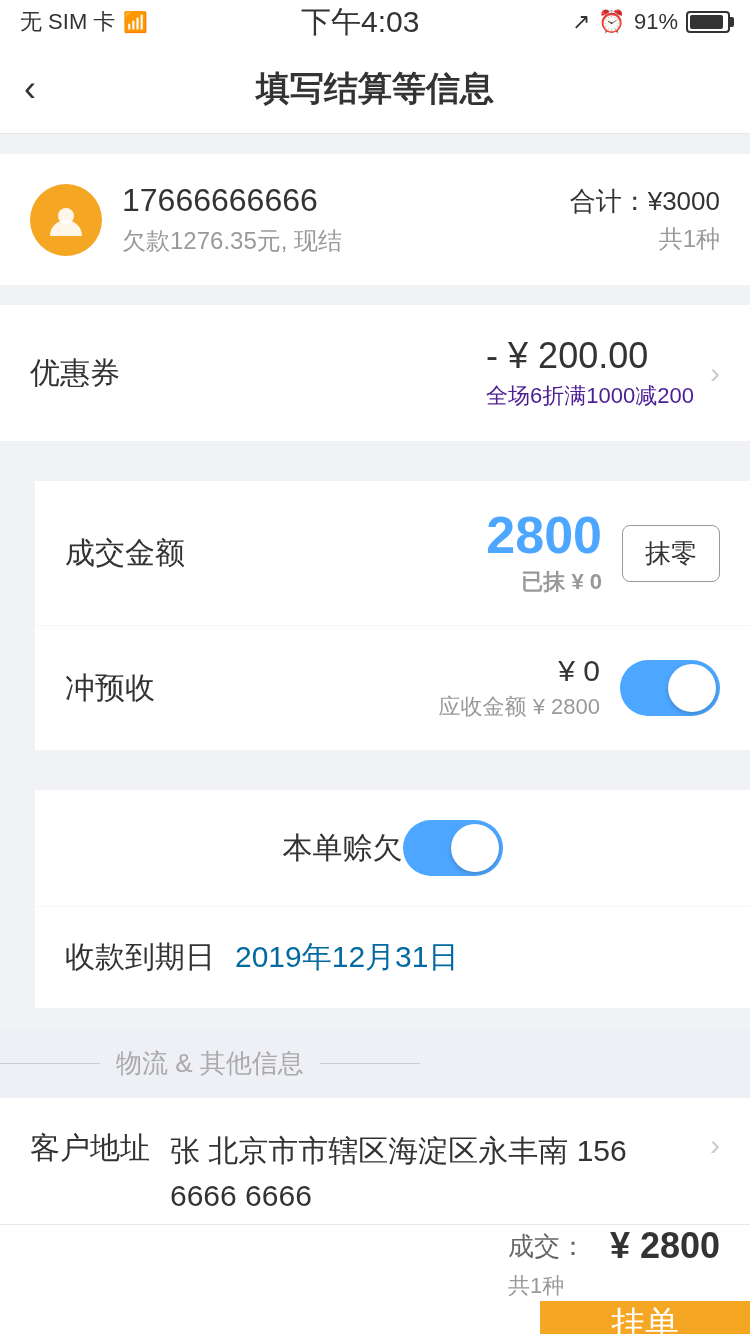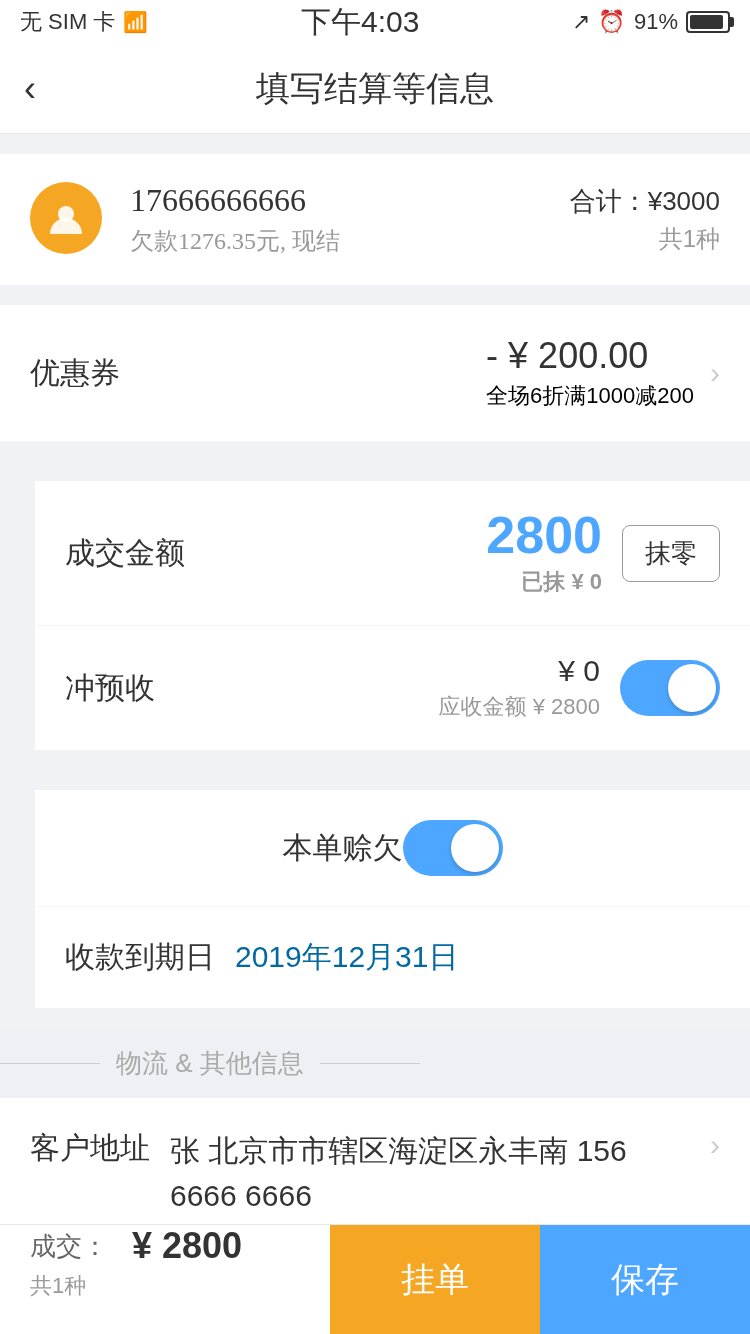--- a/index.html
+++ b/index.html
@@ -84,43 +84,42 @@
     }
     .nav-back {
       position: absolute;
       left: 24px;
       font-size: 36px;
       color: #333;
       cursor: pointer;
     }
     .nav-title {
       font-size: 34px;
-      font-weight: 400;
+      font-weight: 700;
       color: #333;
     }
 
     
     .content {
       padding-bottom: 120px;
     }
 
     
     .customer-card {
       background: #fff;
       margin-top: 20px;
       padding: 28px 30px;
       display: flex;
       align-items: center;
       justify-content: space-between;
     }
     .customer-left {
       display: flex;
-      align-items: flex-start;
-      gap: 28px;
-      font-family: Liberation Serif, serif;
+      align-items: center;
+      gap: 20px;
     }
     .avatar {
       width: 72px;
       height: 72px;
       border-radius: 50%;
       background: #f5a623;
       display: flex;
       align-items: center;
       justify-content: center;
       font-size: 36px;
@@ -172,21 +171,21 @@
       align-items: center;
       gap: 16px;
     }
     .coupon-discount {
       font-size: 36px;
       font-weight: 500;
       color: #333;
     }
     .coupon-desc {
       font-size: 22px;
-      color: #000000;
+      color: #4c1d95;
       margin-top: 4px;
       text-align: right;
     }
     .chevron-right {
       color: #ccc;
       font-size: 30px;
     }
 
     
     .amount-section {
@@ -362,22 +361,23 @@
 
     
     .footer {
       position: fixed;
       bottom: 0;
       left: 0;
       width: 750px;
       height: 110px;
       background: #fff;
       display: flex;
-      align-items: flex-start;
+      align-items: flex-end;
       border-top: 1px solid #e8e8e8;
+      flex-direction: column;
     }
     .footer-info {
       flex: 1;
       padding: 0 30px;
     }
     .footer-deal {
       font-size: 28px;
       color: #333;
       display: flex;
       align-items: center;

